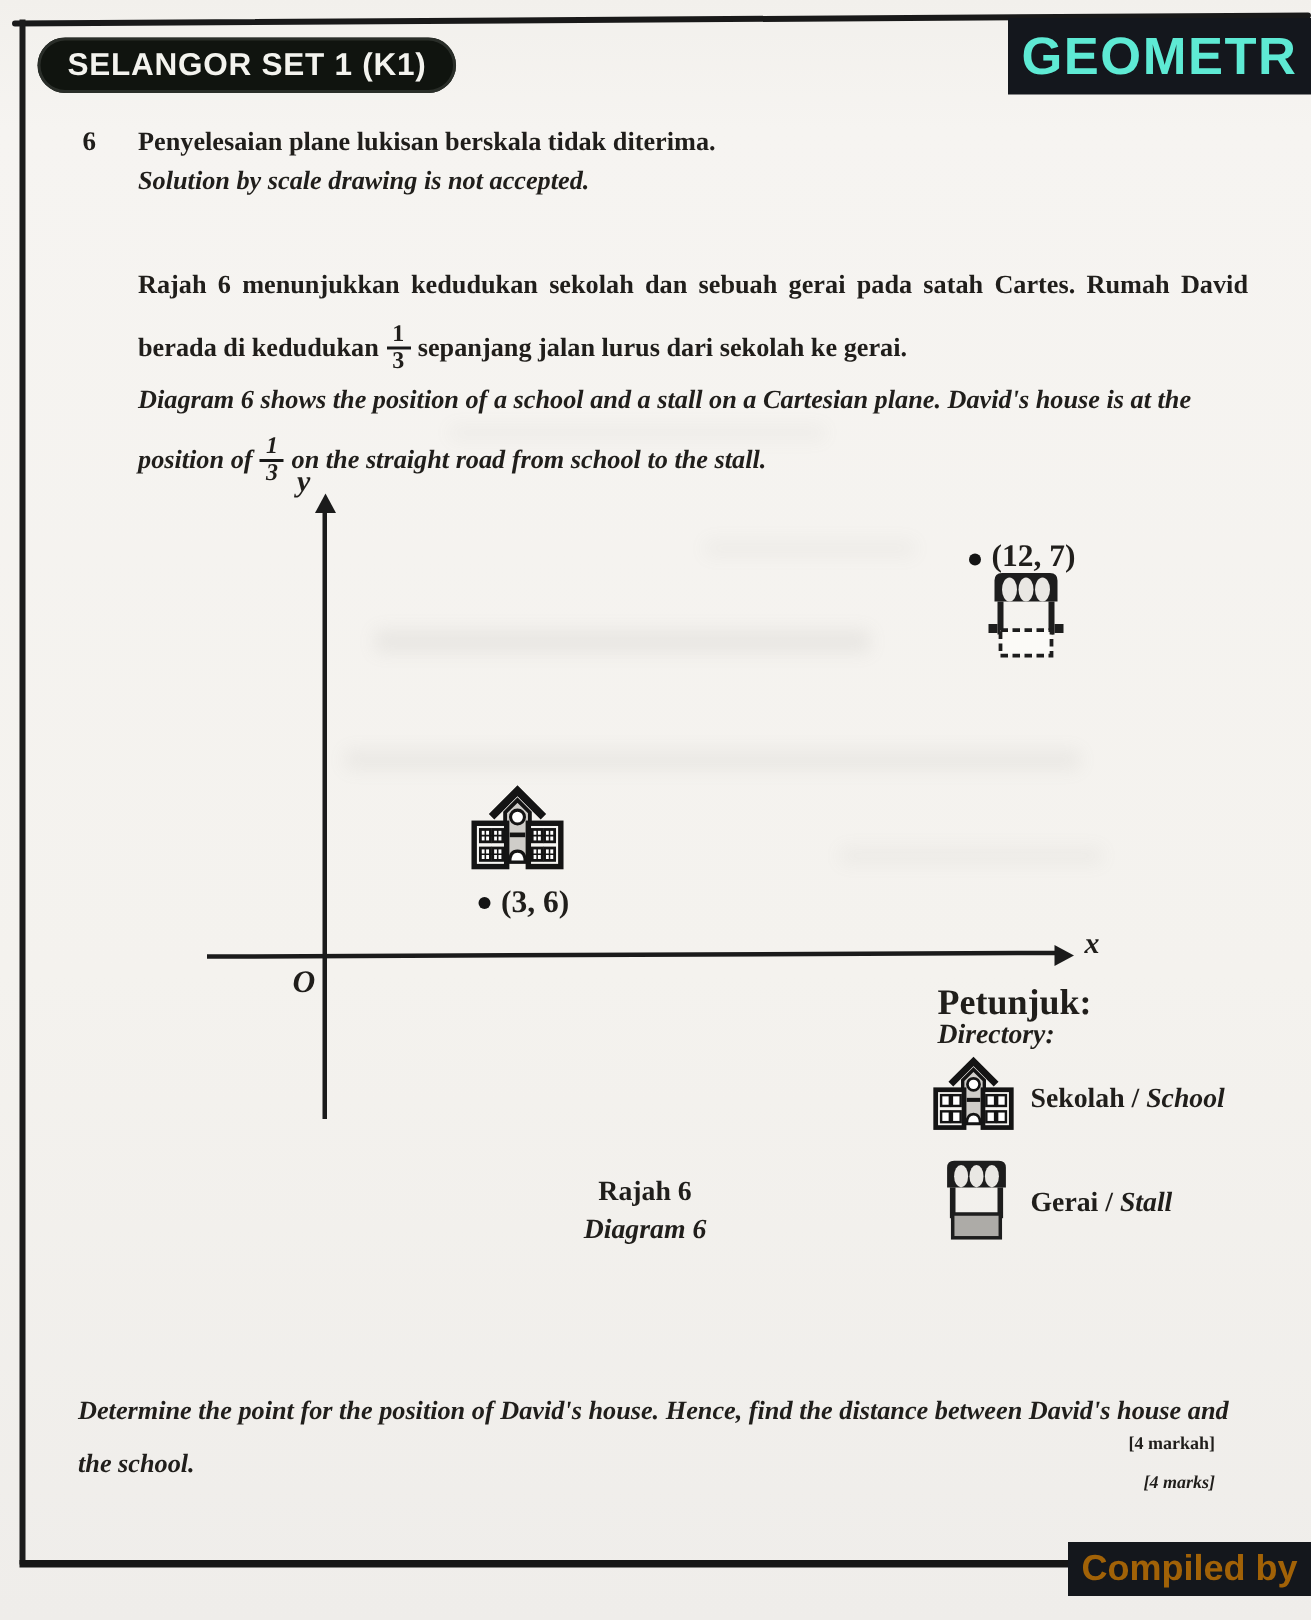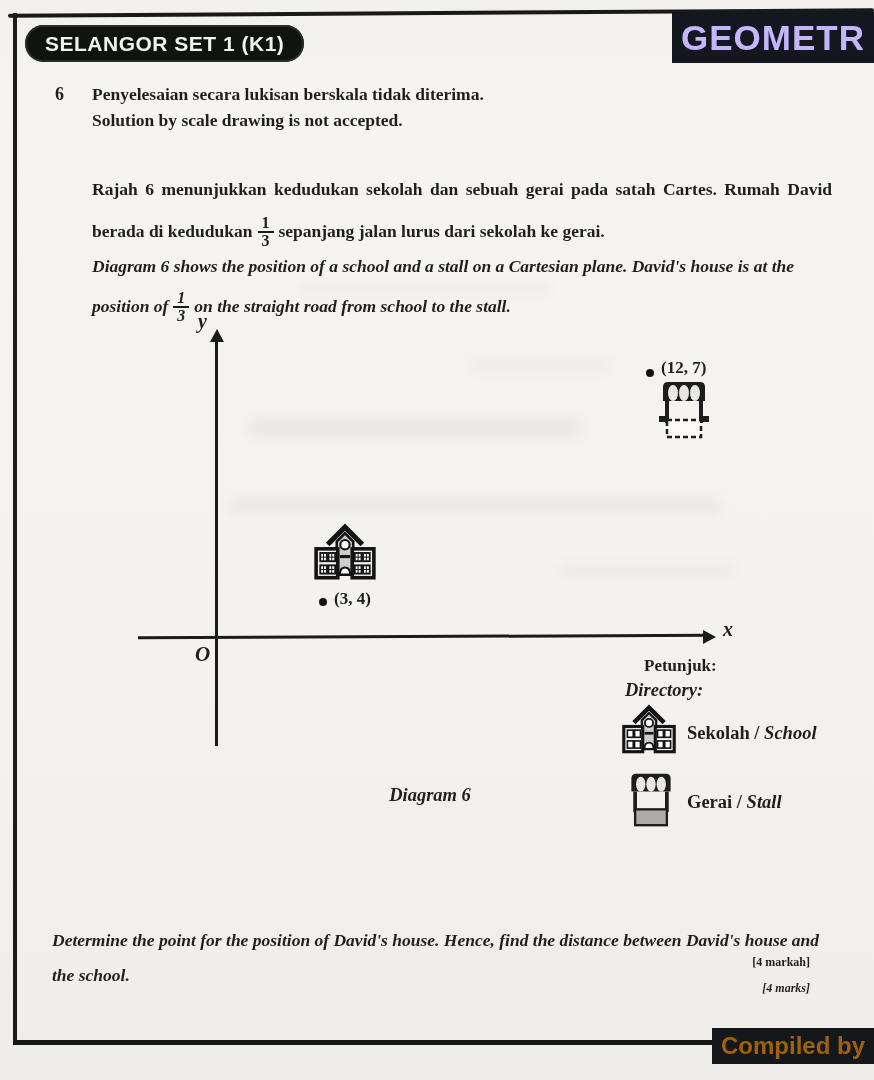--- a/index.html
+++ b/index.html
@@ -21,29 +21,29 @@
   
   .badge{
     position:absolute;left:25px;top:25px;height:37px;line-height:37px;
     padding:0 20px;border-radius:19px;background:#10140f;
     color:#f3f3ee;font-family:"Liberation Sans",sans-serif;
     font-weight:bold;font-size:21px;letter-spacing:.5px;
     box-shadow:0 0 0 2px #2a2e29 inset;
   }
   .topic-box{
     position:absolute;left:672px;top:12px;width:202px;height:51px;
-    background:#14171d;color:#c4b5fd;
+    background:#14171d;color:#5eead4;
     font-family:"Liberation Sans",sans-serif;font-weight:bold;font-size:35px;
     display:flex;align-items:center;justify-content:flex-start;
     padding-left:9px;letter-spacing:1px;box-sizing:border-box;
   }
   
   .q-number{position:absolute;left:55px;top:84px;font-size:18px;font-weight:700;}
   .q-ms{position:absolute;left:92px;top:84px;font-size:17.5px;font-weight:700;}
-  .q-en{position:absolute;left:92px;top:110px;font-size:17.5px;font-weight:700;}
+  .q-en{position:absolute;left:92px;top:110px;font-size:17.5px;font-weight:700;font-style:italic;}
   .para-ms{
     position:absolute;left:92px;top:150px;width:740px;
     font-size:17.5px;font-weight:600;text-align:justify;line-height:42px;
   }
   .para-en{
     position:absolute;left:92px;top:228px;width:748px;
     font-size:17.5px;font-weight:600;font-style:italic;line-height:40px;
   }
   .frac{
     display:inline-flex;flex-direction:column;vertical-align:middle;
@@ -55,24 +55,24 @@
   .y-arrow{position:absolute;left:209.5px;top:329px;width:0;height:0;
     border-left:7px solid transparent;border-right:7px solid transparent;border-bottom:13px solid #1b1b1b;}
   .x-axis{position:absolute;left:138px;top:635px;width:570px;height:3px;background:#1b1b1b;transform:rotate(-0.25deg);}
   .x-arrow{position:absolute;left:703px;top:629.5px;width:0;height:0;
     border-top:7px solid transparent;border-bottom:7px solid transparent;border-left:13px solid #1b1b1b;}
   .axis-label{position:absolute;font-size:20px;font-weight:700;font-style:italic;}
   .label-y{left:198px;top:310px;}
   .label-x{left:723px;top:618px;}
   .label-o{left:195px;top:642px;font-size:21px;}
   .point-dot{position:absolute;width:8px;height:8px;border-radius:50%;background:#141414;}
-  .point-label{position:absolute;font-size:17px;font-weight:700;}
+  .point-label{position:absolute;font-size:21px;font-weight:700;}
   .icon-wrap{position:absolute;}
   
-  .legend-title{position:absolute;left:644px;top:656px;font-size:17px;font-weight:700;}
+  .legend-title{position:absolute;left:625px;top:656px;font-size:24px;font-weight:700;}
   .legend-title-en{position:absolute;left:625px;top:680px;font-size:18.5px;font-weight:700;font-style:italic;}
   .legend-label{position:absolute;font-size:18.5px;font-weight:700;}
   .legend-label i{font-style:italic;}
   .caption{position:absolute;left:330px;top:783px;width:200px;text-align:center;font-size:18.5px;font-weight:700;line-height:25px;}
   .caption .en{font-style:italic;}
   
   .task-ms{position:absolute;left:52px;top:845px;width:778px;font-size:17.5px;font-weight:600;text-align:justify;line-height:31px;}
   .task-en{position:absolute;left:52px;top:905px;width:782px;font-size:17.5px;font-weight:600;font-style:italic;line-height:35px;}
   .marks{position:absolute;left:52px;width:758px;text-align:right;font-size:12px;font-weight:700;}
   .marks-ms{top:955px;}
@@ -96,21 +96,21 @@
 <div class="page">
 
   <div class="border-top"></div>
   <div class="border-left"></div>
   <div class="border-bottom"></div>
 
   <div class="badge">SELANGOR SET 1 (K1)</div>
   <div class="topic-box">GEOMETR</div>
 
   <div class="q-number">6</div>
-  <div class="q-ms">Penyelesaian secara lukisan berskala tidak diterima.</div>
+  <div class="q-ms">Penyelesaian plane lukisan berskala tidak diterima.</div>
   <div class="q-en">Solution by scale drawing is not accepted.</div>
 
   <p class="para-ms"><span>Rajah 6 menunjukkan kedudukan sekolah dan sebuah gerai pada satah Cartes. Rumah David berada di kedudukan</span><span class="frac">
         <span class="num">1</span>
         <span class="den">3</span>
       </span><span>sepanjang jalan lurus dari sekolah ke gerai.</span></p>
 
   <p class="para-en"><span>Diagram 6 shows the position of a school and a stall on a Cartesian plane. David's house is at the position of</span><span class="frac">
         <span class="num">1</span>
         <span class="den">3</span>
@@ -175,21 +175,21 @@
           <line x1="52.7" y1="41" x2="52.7" y2="49"></line>
         <line x1="8" y1="33" x2="22.5" y2="33"></line>
           <line x1="8" y1="45" x2="22.5" y2="45"></line>
         <line x1="41.5" y1="33" x2="56" y2="33"></line>
           <line x1="41.5" y1="45" x2="56" y2="45"></line>
       </g>
       <path d="M27 50 Q27 43 32 43 Q37 43 37 50 Z" fill="#fff" stroke="#141414" stroke-width="2"></path>
     </svg>
   </div>
   <div class="point-dot" style="left:319px;top:598px;"></div>
-  <div class="point-label" style="left:334px;top:589px;">(3, 4)</div>
+  <div class="point-label" style="left:334px;top:589px;">(3, 6)</div>
 
   <div class="legend-title">Petunjuk:</div>
   <div class="legend-title-en">Directory:</div>
 
   <div class="icon-wrap" style="left:620px;top:704px;width:58px;height:54px;">
     <svg width="58" height="54" viewBox="0 0 64 60">
       <path d="M17 19 L32 4 L47 19" fill="none" stroke="#141414" stroke-width="5" stroke-linecap="square"></path>
       <path d="M24 50 L24 18 L32 10 L40 18 L40 50 Z" fill="#cfcdc9" stroke="#141414" stroke-width="2.5"></path>
       <circle cx="32" cy="21" r="4.5" fill="#fff" stroke="#141414" stroke-width="2"></circle>
       <rect x="27" y="31" width="10" height="3" fill="#141414"></rect>
@@ -217,20 +217,21 @@
       <ellipse cx="28" cy="13" rx="5" ry="8" fill="#e9e7e3"></ellipse>
       <ellipse cx="39" cy="13" rx="5" ry="8" fill="#e9e7e3"></ellipse>
       <rect x="9" y="21" width="4" height="22" fill="#1d1d1d"></rect>
       <rect x="43" y="21" width="4" height="22" fill="#1d1d1d"></rect>
       <rect x="11" y="40" width="34" height="17" fill="#adaba7" stroke="#1d1d1d" stroke-width="2.5"></rect>
     </svg>
   </div>
   <div class="legend-label" style="left:687px;top:792px;"><span>Gerai / </span><i>Stall</i></div>
 
   <div class="caption">
+    <div class="ms">Rajah 6</div>
     <div class="en">Diagram 6</div>
   </div>
 
   <p class="task-en">Determine the point for the position of David's house. Hence, find the distance between David's house and the school.</p>
   <div class="marks marks-ms">[4 markah]</div>
   <div class="marks marks-en">[4 marks]</div>
 
   <div class="compiled">Compiled by</div>
 
 </div>

